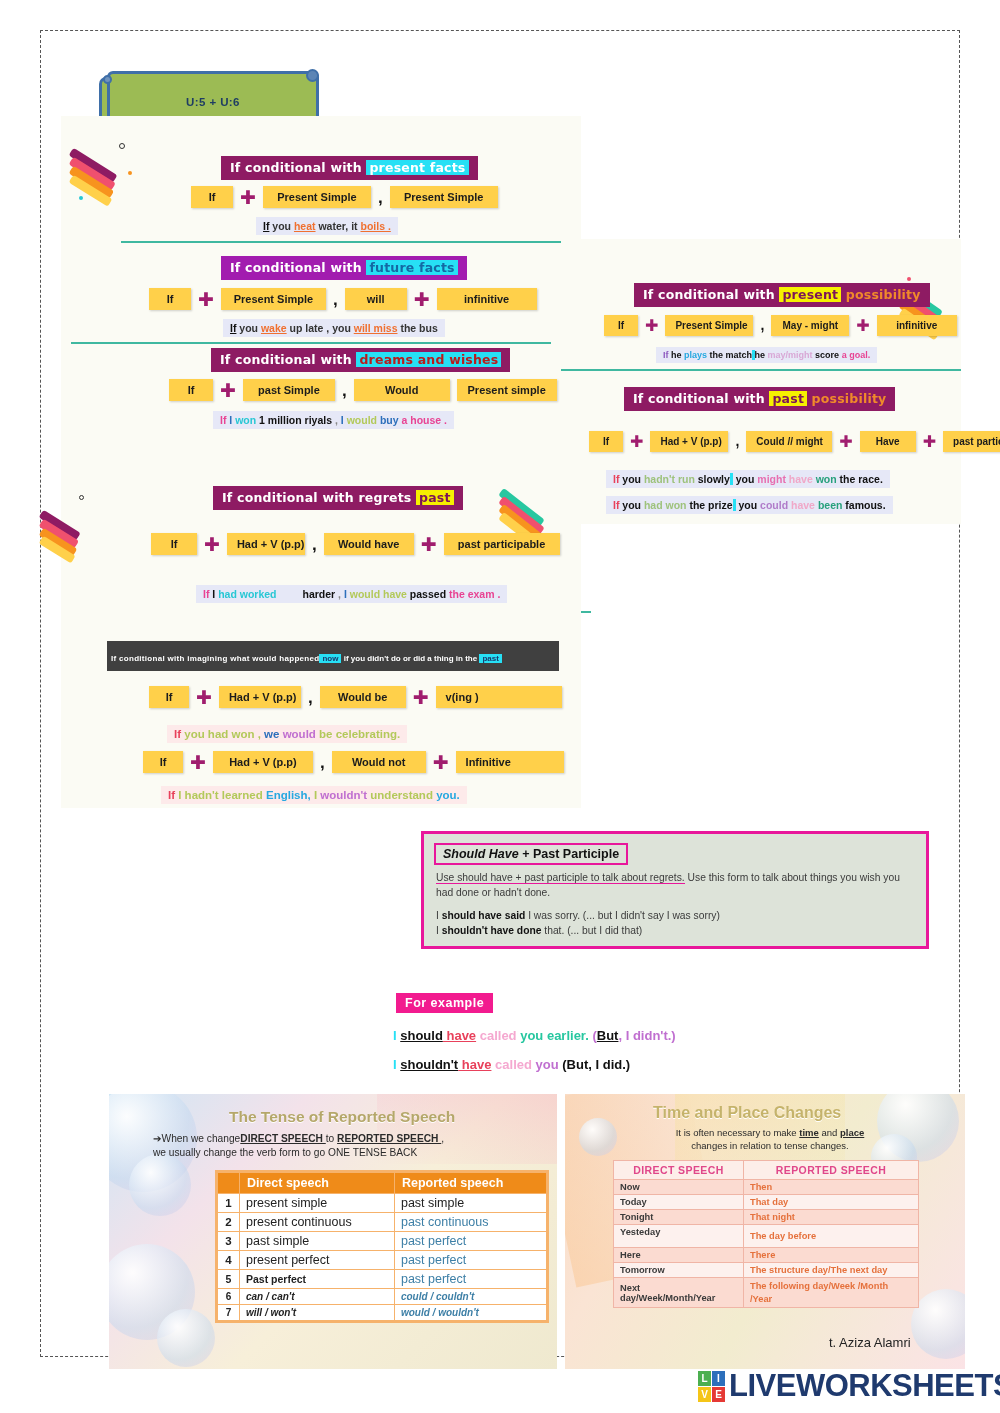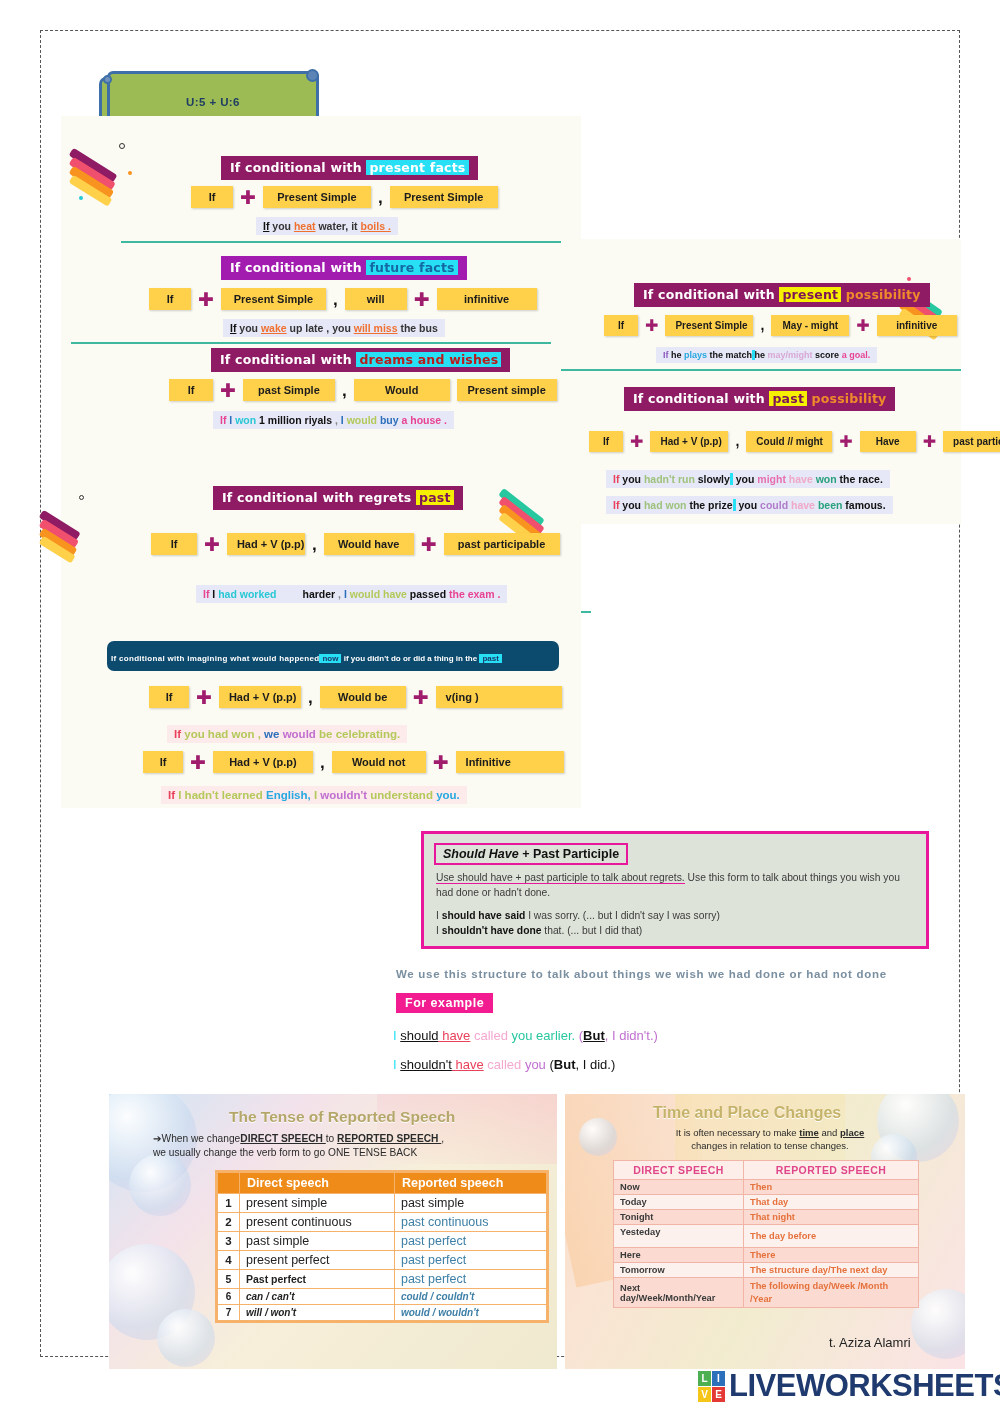--- a/index.html
+++ b/index.html
@@ -101,21 +101,21 @@
   .sh-ex b { color: #111; }
 
   .wetext {
     position: absolute; left: 355px; top: 937px; font-size: 11.5px;
     color: #7a8fa0; letter-spacing: .7px; font-weight: bold;
   }
   .for-example {
     position: absolute; left: 355px; top: 962px; background: #f21b8f; color: #fff;
     font-weight: bold; font-size: 12.5px; padding: 3px 9px; letter-spacing: .5px;
   }
-  .ex-line { position: absolute; font-size: 13px; font-weight: normal; white-space: nowrap; }
+  .ex-line { position: absolute; font-size: 13px; font-weight: bold; white-space: nowrap; }
 
   
   .bottom-left {
     position: absolute; left: 68px; top: 1063px; width: 448px; height: 275px;
     background: linear-gradient(135deg,#cfe6f5 0%, #f3e2ea 28%, #f7efd9 55%, #efe9cf 100%);
     overflow: hidden;
   }
   .bottom-right {
     position: absolute; left: 524px; top: 1063px; width: 400px; height: 275px;
     background: linear-gradient(120deg,#f9dcc6 0%, #fae4d4 25%, #f2eccf 55%, #fbe3e6 100%);
@@ -347,21 +347,21 @@
     </div>
     <div style="position:absolute; left:135px; top:128px;">
       <span class="ex lav">
         <span style="color:#e84393;">If </span><span style="color:#111;">I </span><span style="color:#27c7d4;">had worked</span><span style="color:#111;padding-left:23px;"> harder</span><span style="color:#888;"> , </span><span style="color:#2c6fbb;">I </span><span style="color:#b3c95a;">would have</span><span style="color:#111;"> passed </span><span style="color:#e84393;">the exam .</span>
       </span>
     </div>
     <div class="rule" style="left:10px; top:155px; width:520px;"></div>
   </div>
 
   <div class="panel" style="left:20px; top:572px; width:520px; height:205px;">
-    <div style="position:absolute; left:46px; top:38px; width:452px; background:#0c4a6e; padding:6px 4px;border-radius:7px;">
+    <div style="position:absolute; left:46px; top:38px; width:452px; background:#404040; padding:6px 4px;">
       <span style="font-size:8px; color:#fff; font-weight:bold; letter-spacing:.3px;">If conditional with imagining   what would happened</span><span class="hl-cyan" style="font-size:8px; font-weight:bold; color:#1a3a6e;">now</span><span style="font-size:8px; color:#fff; font-weight:bold;"> if you didn't do or did a thing in the </span><span class="hl-cyan" style="font-size:8px; font-weight:bold; color:#1a3a6e;">past</span>
     </div>
 
     <div class="chips" style="position:absolute; left:88px; top:83px;">
       <div class="chip" style="width:40px;">If</div>
       <div class="plus">✚</div>
       <div class="chip" style="width:82px;">Had + V (p.p)</div>
       <div class="comma">,</div>
       <div class="chip" style="width:86px;">Would be</div>
       <div class="plus">✚</div>
@@ -397,21 +397,20 @@
       <span class="ul-pink">Use should have + past participle to talk about regrets.</span><span> Use this form to talk about things you wish you had done or hadn't done.</span>
     </div>
     <div class="sh-ex" style="margin-top:9px;">
       <span>I </span><b>should have said</b><span> I was sorry. (... but I didn't say I was sorry)</span>
     </div>
     <div class="sh-ex">
       <span>I </span><b>shouldn't have done</b><span> that. (... but I did that)</span>
     </div>
   </div>
 
-  <div class="wetext">We use this structure to talk about things we wish we had done or had not done</div>
   <div class="for-example">For example</div>
 
   <div class="ex-line" style="left:352px; top:997px;">
     <span style="color:#27e0f5;">I </span><span class="u" style="color:#111;">should</span><span class="u" style="color:#e8415b;"> have</span><span style="color:#f5a8d0;"> called</span><span style="color:#27c7a0;"> you earlier.</span><span style="color:#c06fd0;"> (<b class="u" style="color:#111;">But</b>, I didn't.)</span>
   </div>
   <div class="ex-line" style="left:352px; top:1026px;">
     <span style="color:#27e0f5;">I </span><span class="u" style="color:#111;"><span>shouldn't</span></span><span class="u" style="color:#e8415b;"> have</span><span style="color:#f5a8d0;"> called</span><span style="color:#c06fd0;">  you</span><span style="color:#111;"> (<b>But</b>, I did.)</span>
   </div>
 
   <div class="bottom-left">

